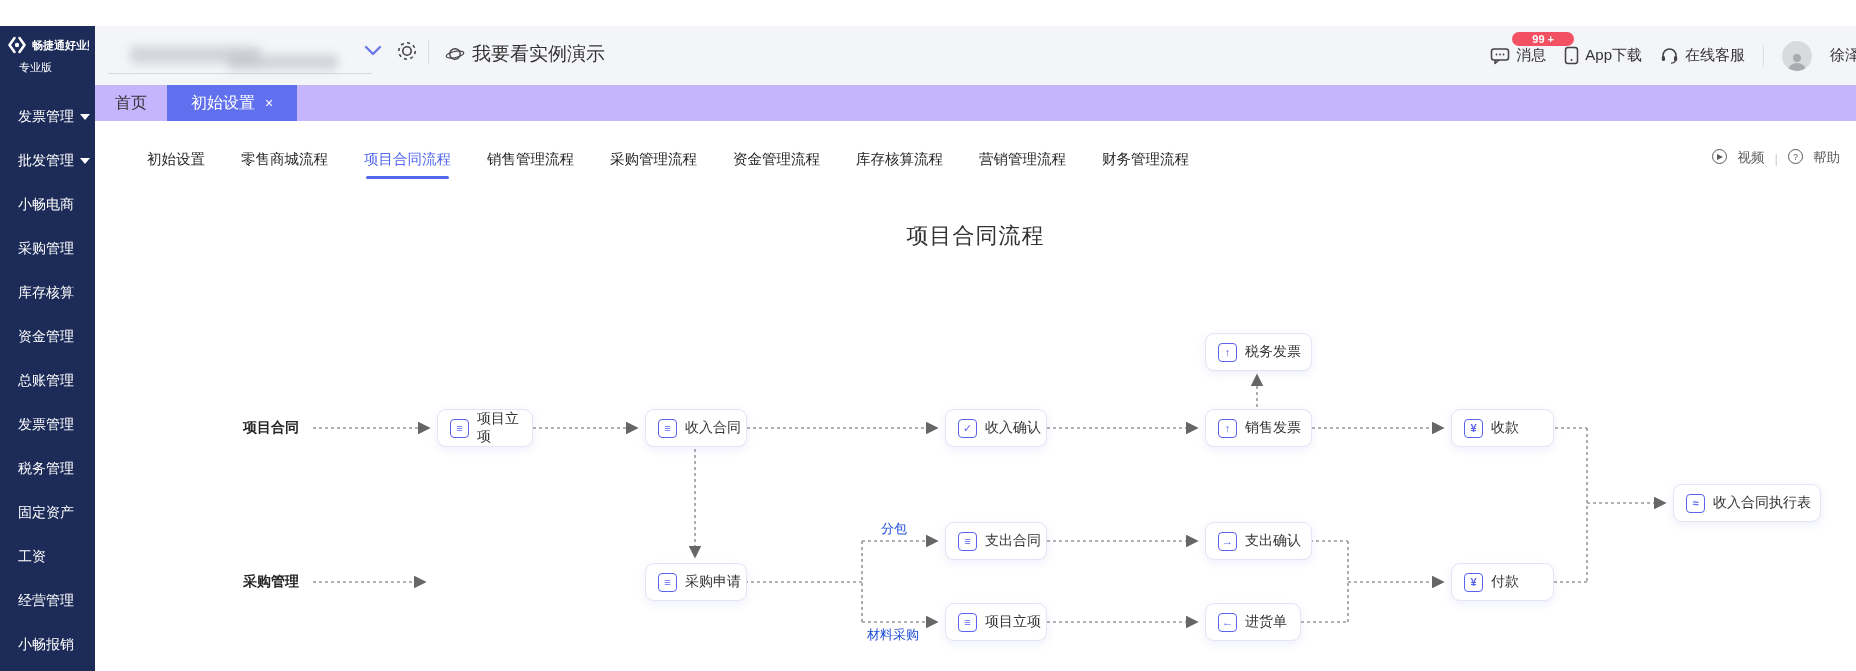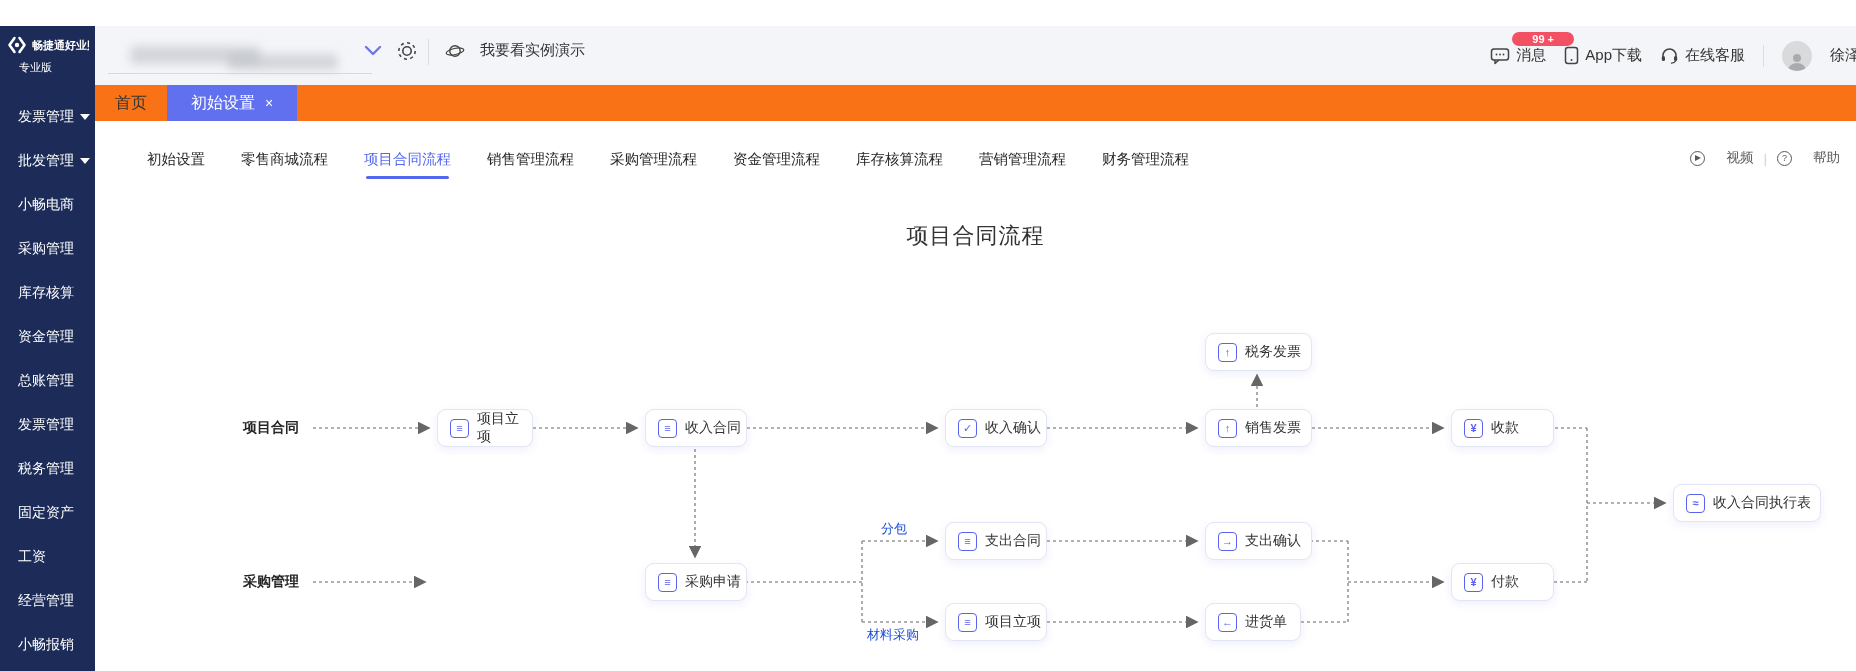--- a/index.html
+++ b/index.html
@@ -22,50 +22,50 @@
   
   .topbar { position:absolute; left:95px; top:0; width:1761px; height:59px; background:#f4f5f8; }
   .org-select { position:absolute; left:13px; top:8px; width:264px; height:40px; border-bottom:1px solid #d9d9d9; }
   .blur-blob { position:absolute; background:#b9bcc4; opacity:.55; filter:blur(5px); border-radius:4px; }
   .blob1 { left:22px; top:12px; width:130px; height:18px; }
   .blob2 { left:120px; top:20px; width:110px; height:16px; }
   .tb-ico { display:inline-flex; align-items:center; justify-content:center; }
   .chevron { position:absolute; left:268px; top:18px; cursor:pointer; }
   .gear { position:absolute; left:300px; top:13px; cursor:pointer; }
   .tb-divider { position:absolute; left:333px; top:13px; width:1px; height:26px; background:#dcdee3; }
-  .demo-link { position:absolute; left:350px; top:15px; display:flex; align-items:center; gap:15px;
-    font-size:15px; color:#333; cursor:pointer; }
+  .demo-link { position:absolute; left:350px; top:15px; display:flex; align-items:center; gap:7px;
+    font-size:19px; color:#333; cursor:pointer; }
   .tb-right { position:absolute; right:0; top:0; height:59px; display:flex; align-items:center; gap:18px;
     padding-right:0; }
   .tb-item { display:flex; align-items:center; gap:6px; font-size:15px; color:#333; cursor:pointer; position:relative; }
   .badge { position:absolute; top:-14px; left:22px; background:#f25063; color:#fff; font-size:11px; font-weight:bold;
     padding:1px 20px; border-radius:9px; white-space:nowrap; }
   .v-divider { width:1px; height:22px; background:#dcdee3; }
   .avatar { width:30px; height:30px; border-radius:50%; background:#d9dadc; display:flex; align-items:flex-end;
     justify-content:center; overflow:hidden; cursor:pointer; }
   .username { font-size:15px; color:#333; white-space:nowrap; width:26px; overflow:hidden; cursor:pointer; }
 
   
-  .tabstrip { position:absolute; left:95px; top:59px; width:1761px; height:36px; background:#f97316; display:flex; align-items:stretch; }
+  .tabstrip { position:absolute; left:95px; top:59px; width:1761px; height:36px; background:#c4b5fd; display:flex; align-items:stretch; }
   .tab-home { display:flex; align-items:center; padding:0 20px; font-size:16px; color:#333; cursor:pointer; }
   .tab-active { display:flex; align-items:center; gap:10px; background:#6070ee; color:#fff; font-size:16px;
     padding:0 24px; cursor:pointer; }
   .tab-close { font-size:14px; cursor:pointer; line-height:1; }
 
   
   .content { position:absolute; left:95px; top:95px; width:1761px; height:550px; background:#fff; }
   .subnav { position:absolute; left:0; top:18px; width:100%; height:40px; display:flex; align-items:center; padding-left:52px; }
   .subnav-item { font-size:14.5px; color:#262626; margin-right:36px; cursor:pointer; position:relative;
     padding-bottom:10px; padding-top:10px; white-space:nowrap; }
   .subnav-item.active { color:#5468ee; }
   .subnav-item.active::after { content:""; position:absolute; left:2px; right:2px; bottom:0; height:3px;
     background:#5468ee; border-radius:2px; }
   .subnav-right { position:absolute; right:16px; top:28px; display:flex; align-items:center; gap:10px;
     font-size:13.5px; color:#595959; }
-  .act { display:flex; align-items:center; gap:21px; cursor:pointer; }
+  .act { display:flex; align-items:flex-start; gap:10px; cursor:pointer; }
   .circle-ico { width:15px; height:15px; border:1.3px solid #595959; border-radius:50%; display:inline-flex;
     align-items:center; justify-content:center; font-size:9px; color:#595959; }
   .play-tri { width:0; height:0; border-top:3.5px solid transparent; border-bottom:3.5px solid transparent;
     border-left:6px solid #595959; margin-left:1px; }
   .sep { color:#d0d0d0; }
 
   .page-title { position:absolute; left:0; top:100px; width:100%; text-align:center; font-size:22px;
     color:#333; font-weight:500; letter-spacing:1px; }
 
   

